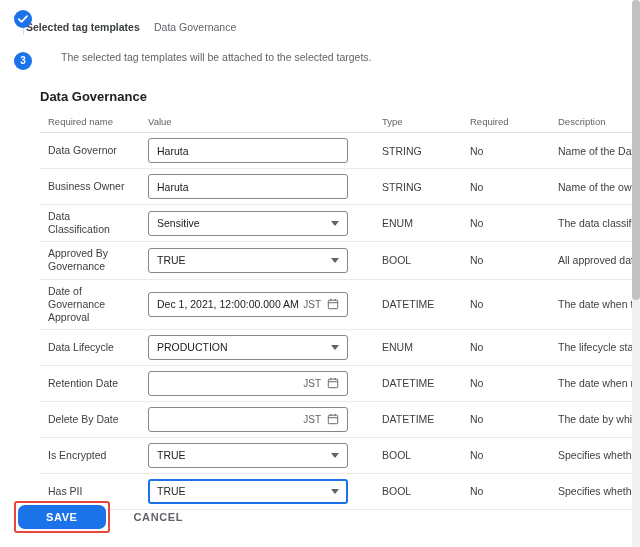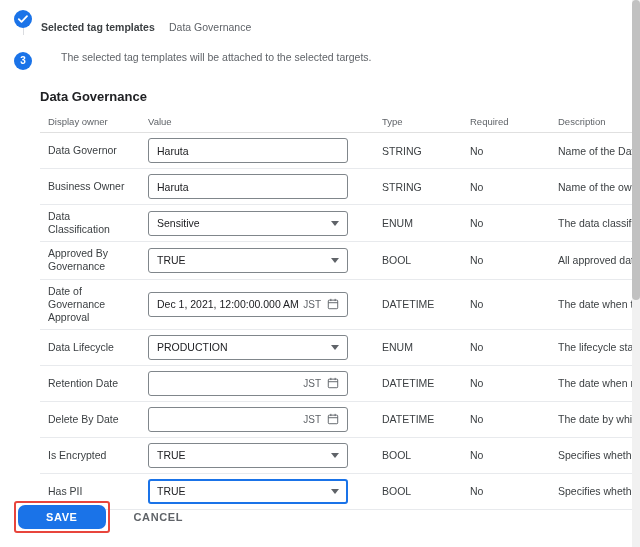--- a/index.html
+++ b/index.html
@@ -61,21 +61,20 @@
     margin-top: 9px;
     padding-left: 2px;
     border-left: 1px solid #dadce0;
     margin-left: -15px;
     padding-top: 2px;
     padding-bottom: 2px;
   }
   .summary-inner {
     display: flex;
     align-items: flex-start;
-    margin-left: 15px;
   }
   .summary-label {
     font-size: 10.5px;
     color: #3c4043;
     font-weight: bold;
     width: 128px;
   }
   .summary-value {
     font-size: 10.5px;
     color: #5f6368;
@@ -266,21 +265,21 @@
   <div class="step active-step">
     <div class="step-icon">3</div>
     <div class="step-desc">The selected tag templates will be attached to the selected targets.</div>
   </div>
 
   <div class="table-wrap">
     <div class="table-title">Data Governance</div>
     <table class="tagtable">
       <thead>
         <tr>
-          <th class="col-name">Display owner</th>
+          <th class="col-name">Required name</th>
           <th class="col-value">Value</th>
           <th class="col-type">Type</th>
           <th class="col-req">Required</th>
           <th class="col-desc">Description</th>
 
         </tr>
       </thead>
       <tbody>
           <tr>
             <td class="col-name cell-name">Data Governor</td>

